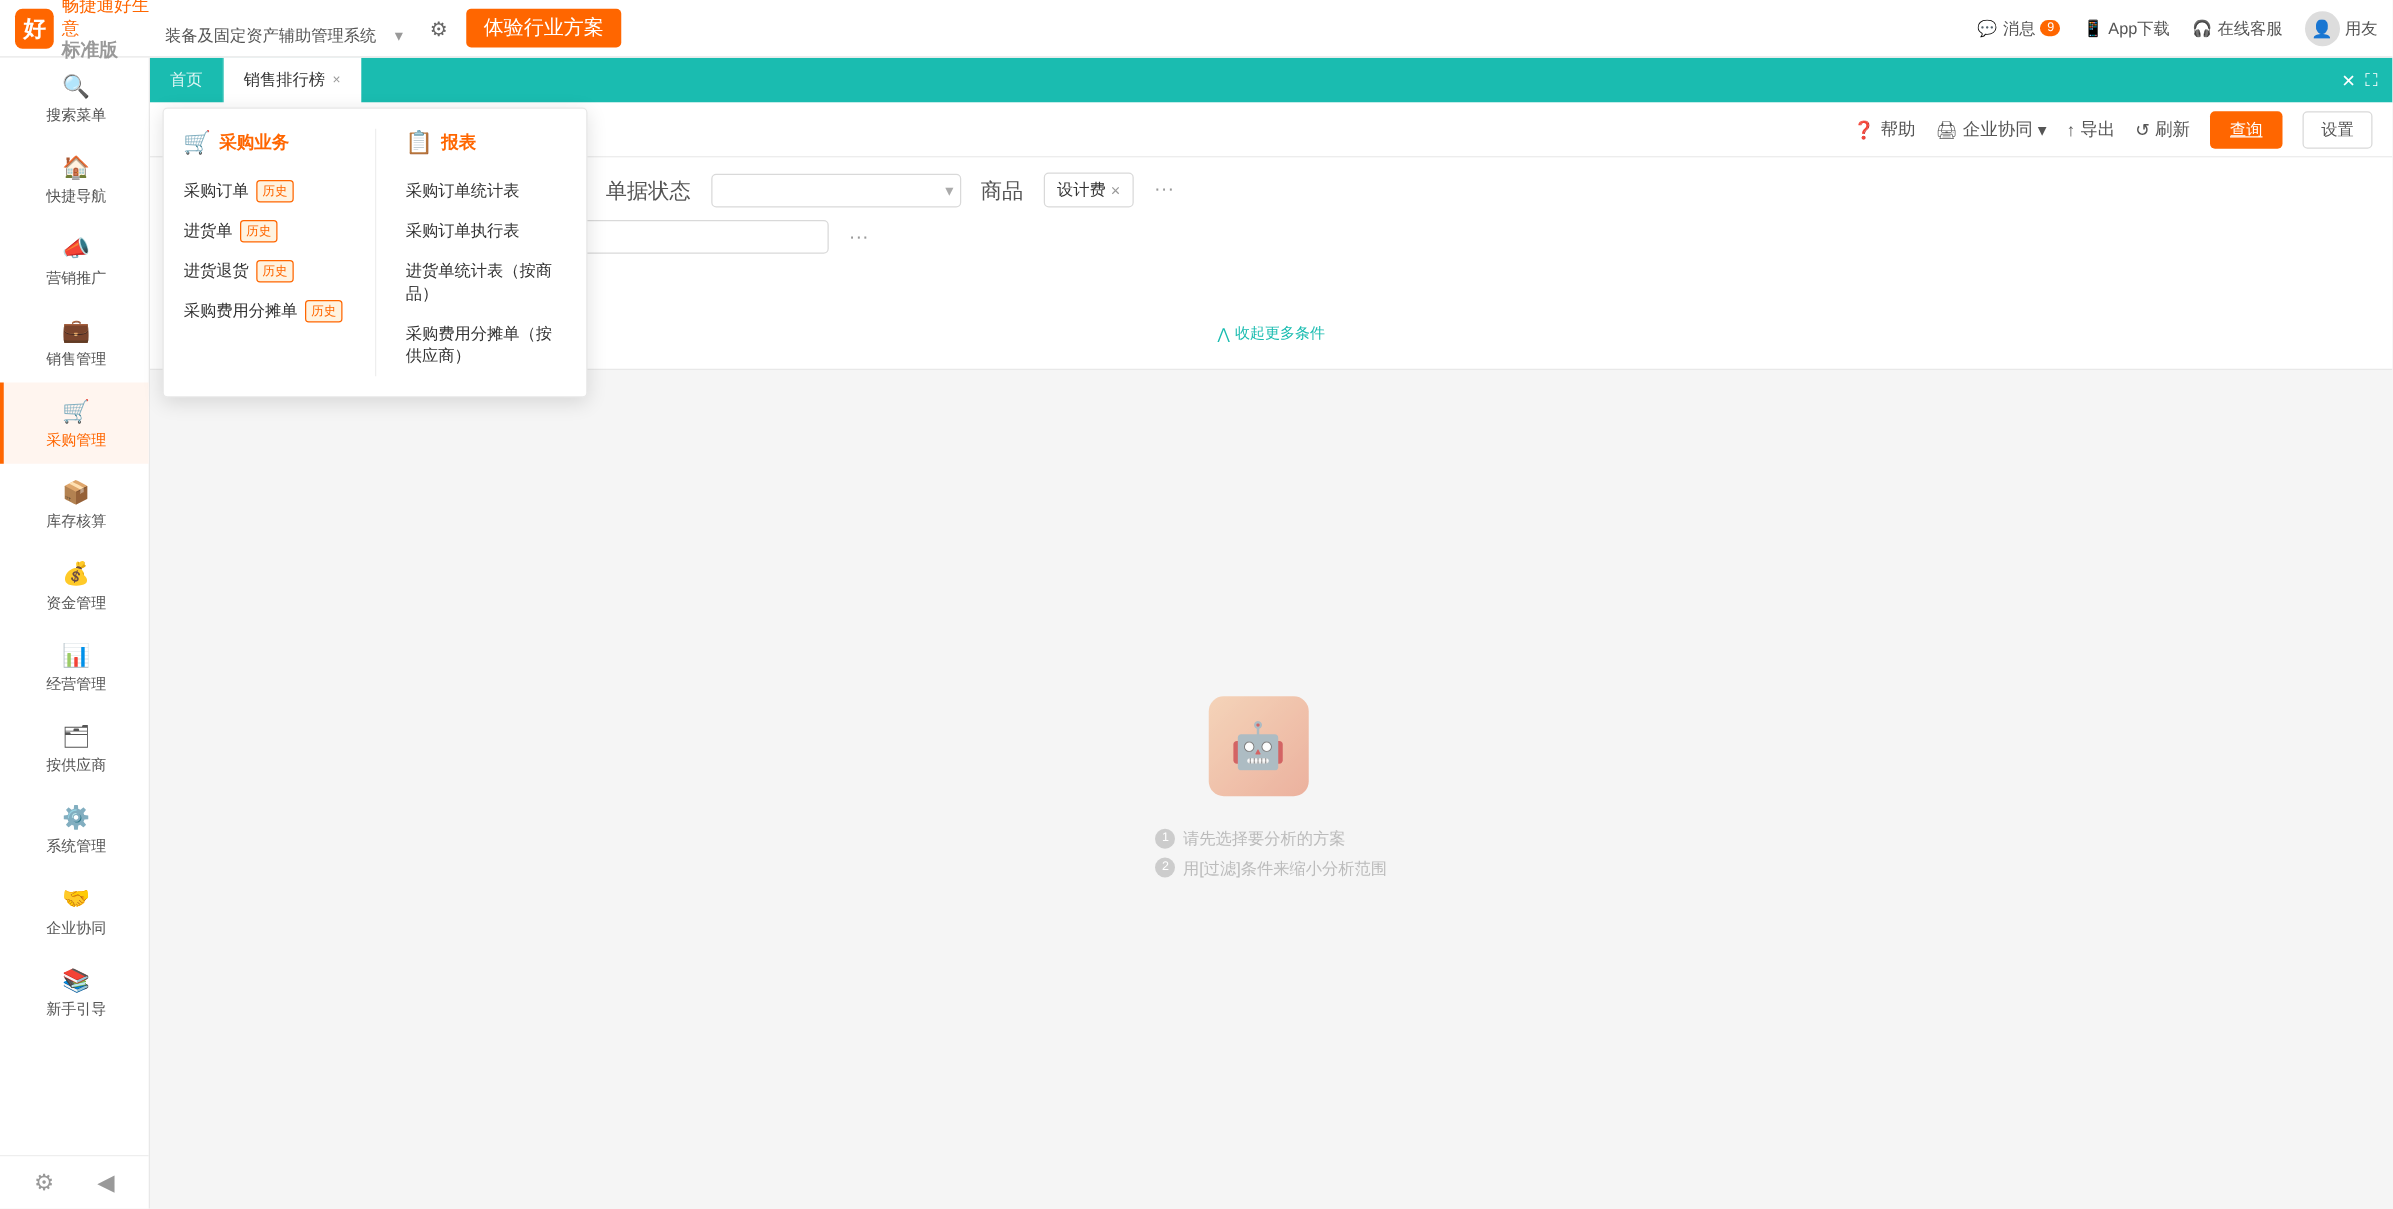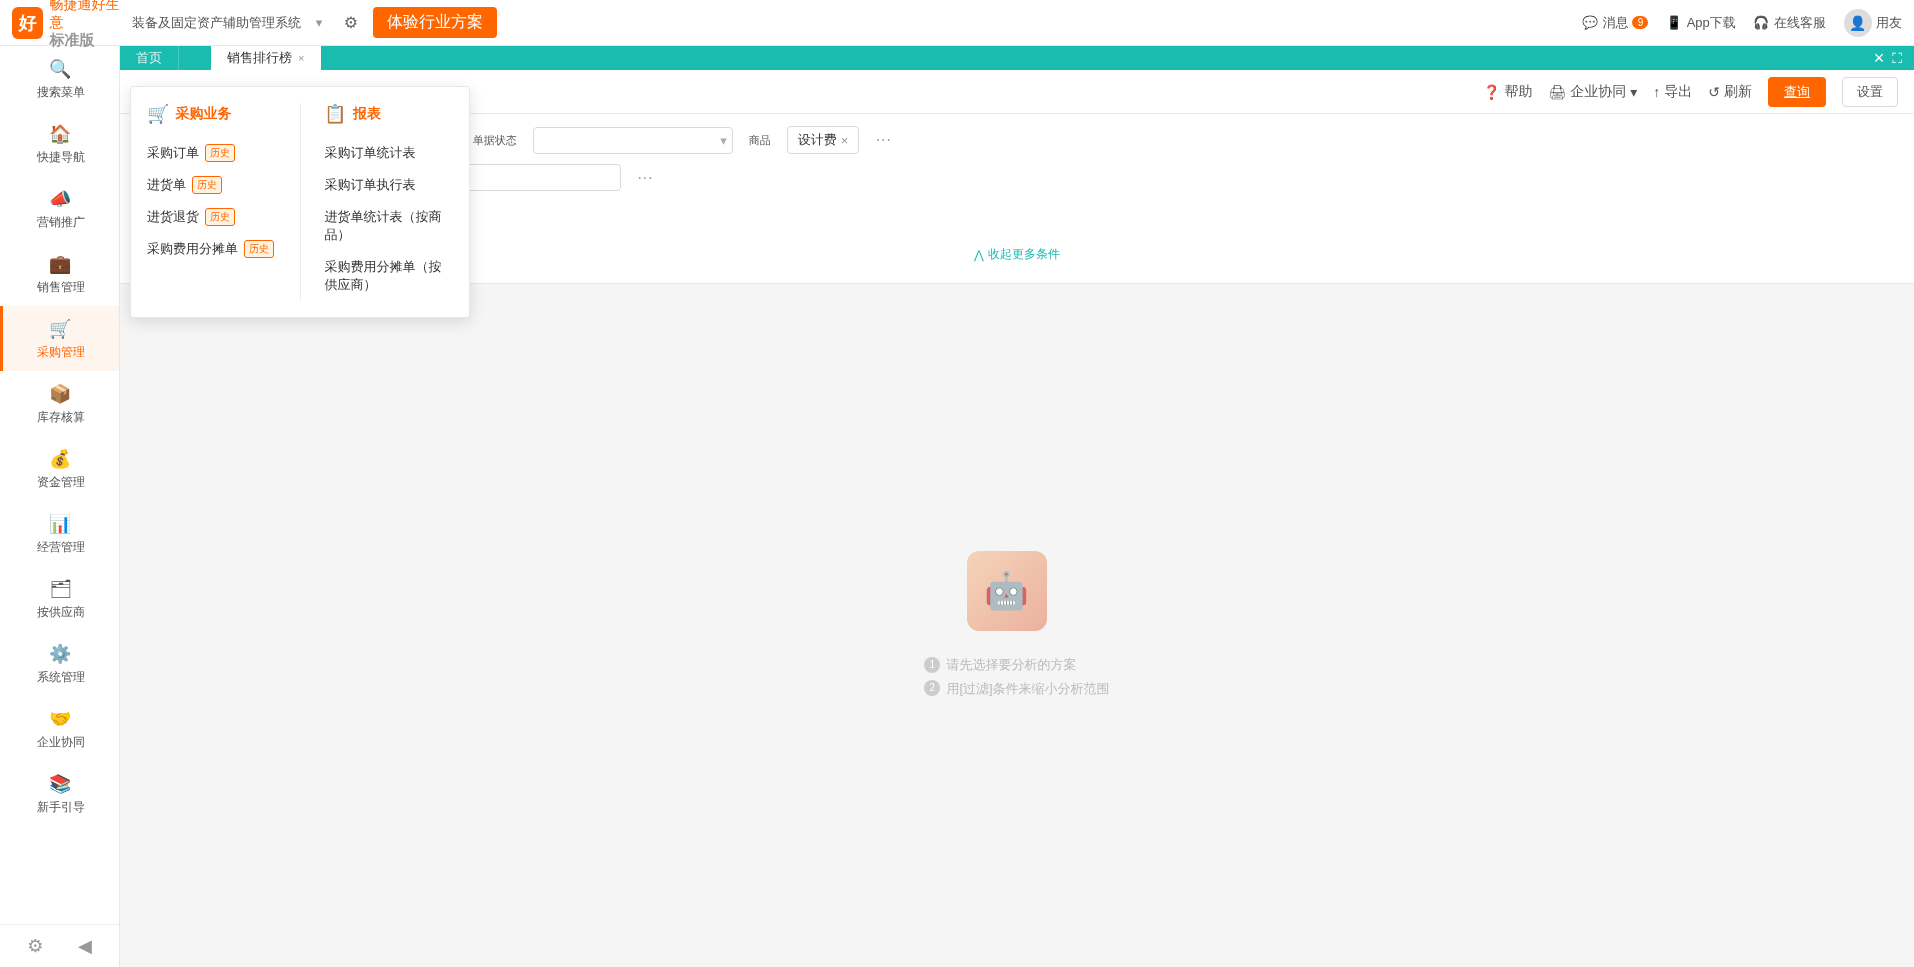--- a/index.html
+++ b/index.html
@@ -28,21 +28,21 @@
       background: #f60;
       border-radius: 6px;
       display: flex; align-items: center; justify-content: center;
       color: #fff; font-size: 18px; font-weight: bold;
     }
     .logo-text { font-size: 14px; color: #f60; line-height: 1.3; }
     .logo-badge { font-size: 15px; color: #999; font-weight: bold; }
     .top-bar-title {
       flex: 1;
       display: flex;
-      align-items: center;
+      align-items: flex-end;
       gap: 8px;
       color: #555;
       font-size: 13px;
     }
     .top-bar-dropdown {
       width: 20px; height: 20px; cursor: pointer;
       display: flex; align-items: center; justify-content: center; color: #999;
     }
     .top-bar-gear {
       width: 28px; height: 28px;
@@ -116,34 +116,34 @@
     
     .main {
       flex: 1;
       display: flex;
       flex-direction: column;
       overflow: hidden;
     }
 
     
     .tab-bar {
-      height: 24px;
+      height: 36px;
       background: #1abcb0;
       display: flex;
       align-items: center;
       padding: 0 0;
     }
     .tab {
       height: 40px; padding: 0 16px;
       display: flex; align-items: center; gap: 6px;
       cursor: pointer; font-size: 13px; color: rgba(255,255,255,0.85);
       border-right: 1px solid rgba(255,255,255,0.2);
     }
     .tab.active {
-      background: #fff; color: #333; margin-left: 32px;
+      background: #fff; color: #333;
     }
     .tab-close { font-size: 11px; color: #999; cursor: pointer; }
     .tab-bar-close { margin-left: auto; padding: 0 12px; color: #fff; cursor: pointer; font-size: 16px; display: flex; align-items: center; gap: 8px; }
 
     
     .toolbar {
       height: 44px;
       background: #fff;
       border-bottom: 1px solid #e8e8e8;
       display: flex;
@@ -169,21 +169,21 @@
     
     .filter-area {
       background: #fff;
       padding: 12px 16px;
       border-bottom: 1px solid #e8e8e8;
     }
     .filter-row {
       display: flex; align-items: center; gap: 16px; margin-bottom: 10px; flex-wrap: wrap;
     }
     .filter-row:last-child { margin-bottom: 0; }
-    .filter-label { color: #555; font-size: 11px; white-space: nowrap; }
+    .filter-label { color: #555; font-size: 17px; white-space: nowrap; }
     .filter-input {
       border: 1px solid #d9d9d9; border-radius: 4px; padding: 5px 10px;
       font-size: 13px; color: #333; background: #fff; min-width: 160px;
     }
     .filter-select {
       border: 1px solid #d9d9d9; border-radius: 4px; padding: 5px 28px 5px 10px;
       font-size: 13px; color: #333; background: #fff; appearance: none; min-width: 120px;
       position: relative; cursor: pointer;
     }
     .filter-tag {

